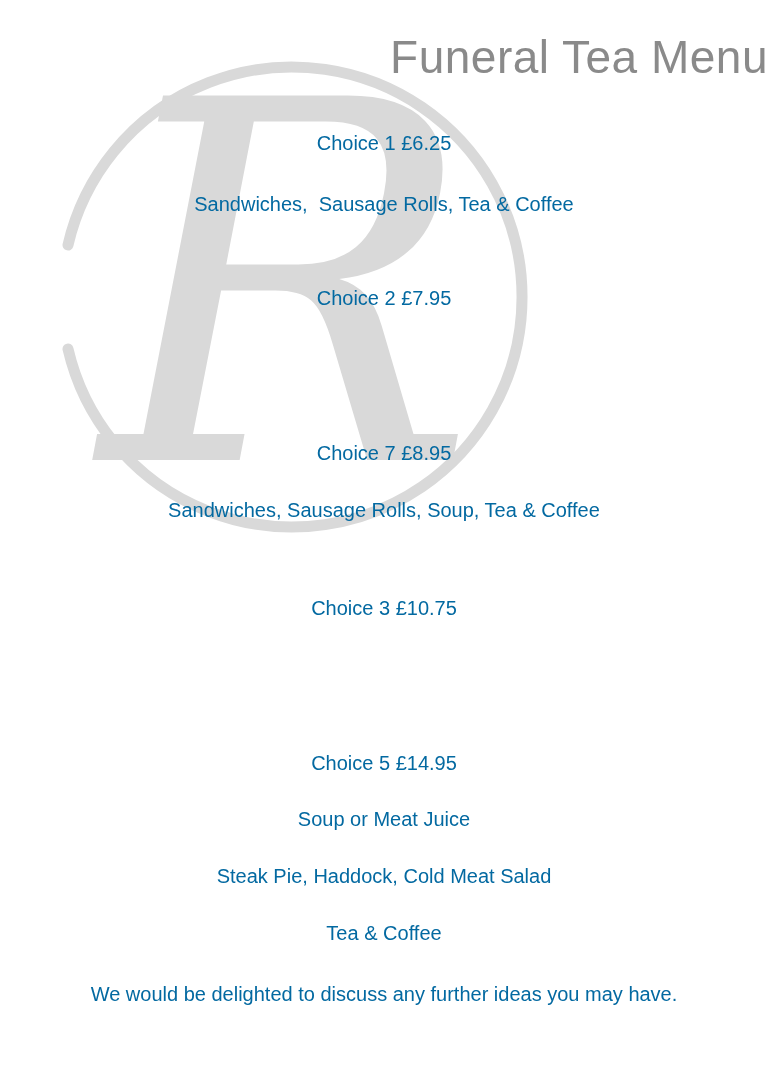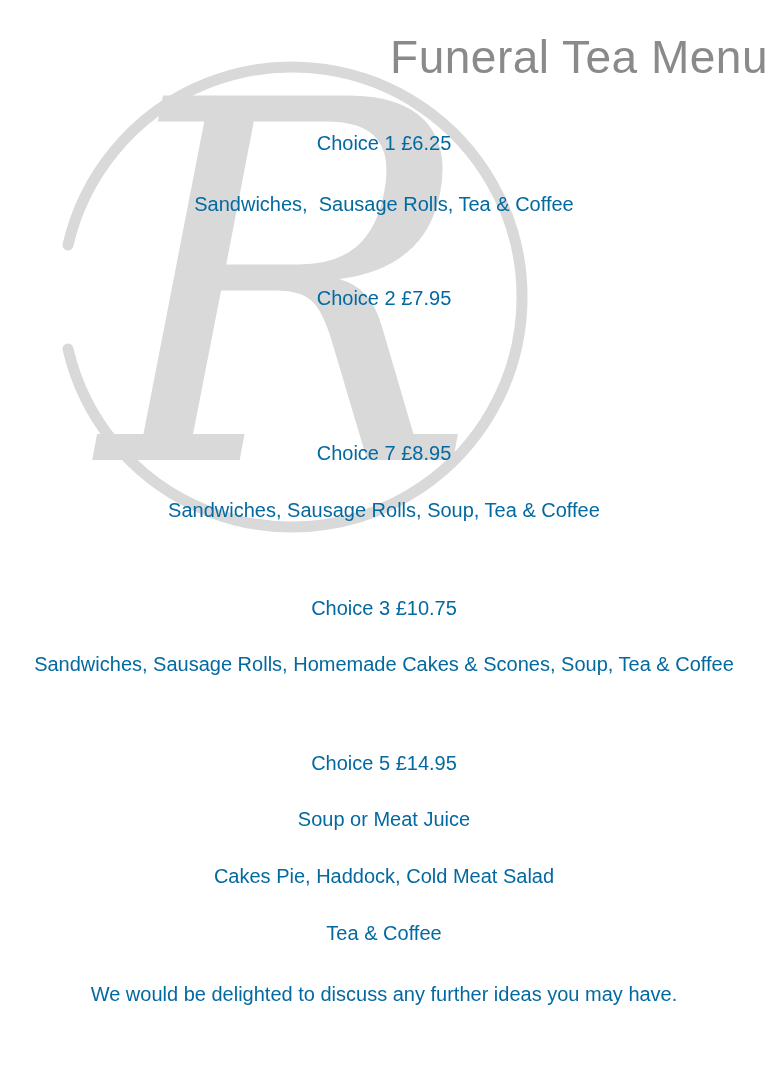--- a/index.html
+++ b/index.html
@@ -64,22 +64,21 @@
 
   <div class="line" style="top:131px">Choice 1 £6.25</div>
   <div class="line" style="top:192px">Sandwiches,  Sausage Rolls, Tea &amp; Coffee</div>
 
   <div class="line" style="top:286px">Choice 2 £7.95</div>
 
   <div class="line" style="top:441px">Choice 7 £8.95</div>
   <div class="line" style="top:498px">Sandwiches, Sausage Rolls, Soup, Tea &amp; Coffee</div>
 
   <div class="line" style="top:596px">Choice 3 £10.75</div>
-  <div class="line" style="top:652px">Sandwiches, Sausage Rolls, Homemade Cakes &amp; Scones, Soup, Tea &amp; Coffee</div>
 
   <div class="line" style="top:751px">Choice 5 £14.95</div>
   <div class="line" style="top:807px">Soup or Meat Juice</div>
-  <div class="line" style="top:864px">Cakes Pie, Haddock, Cold Meat Salad</div>
+  <div class="line" style="top:864px">Steak Pie, Haddock, Cold Meat Salad</div>
   <div class="line" style="top:921px">Tea &amp; Coffee</div>
 
   <div class="line closing" style="top:981px">We would be delighted to discuss any further ideas you may have.</div>
 
 </div>
 
 </body></html>

